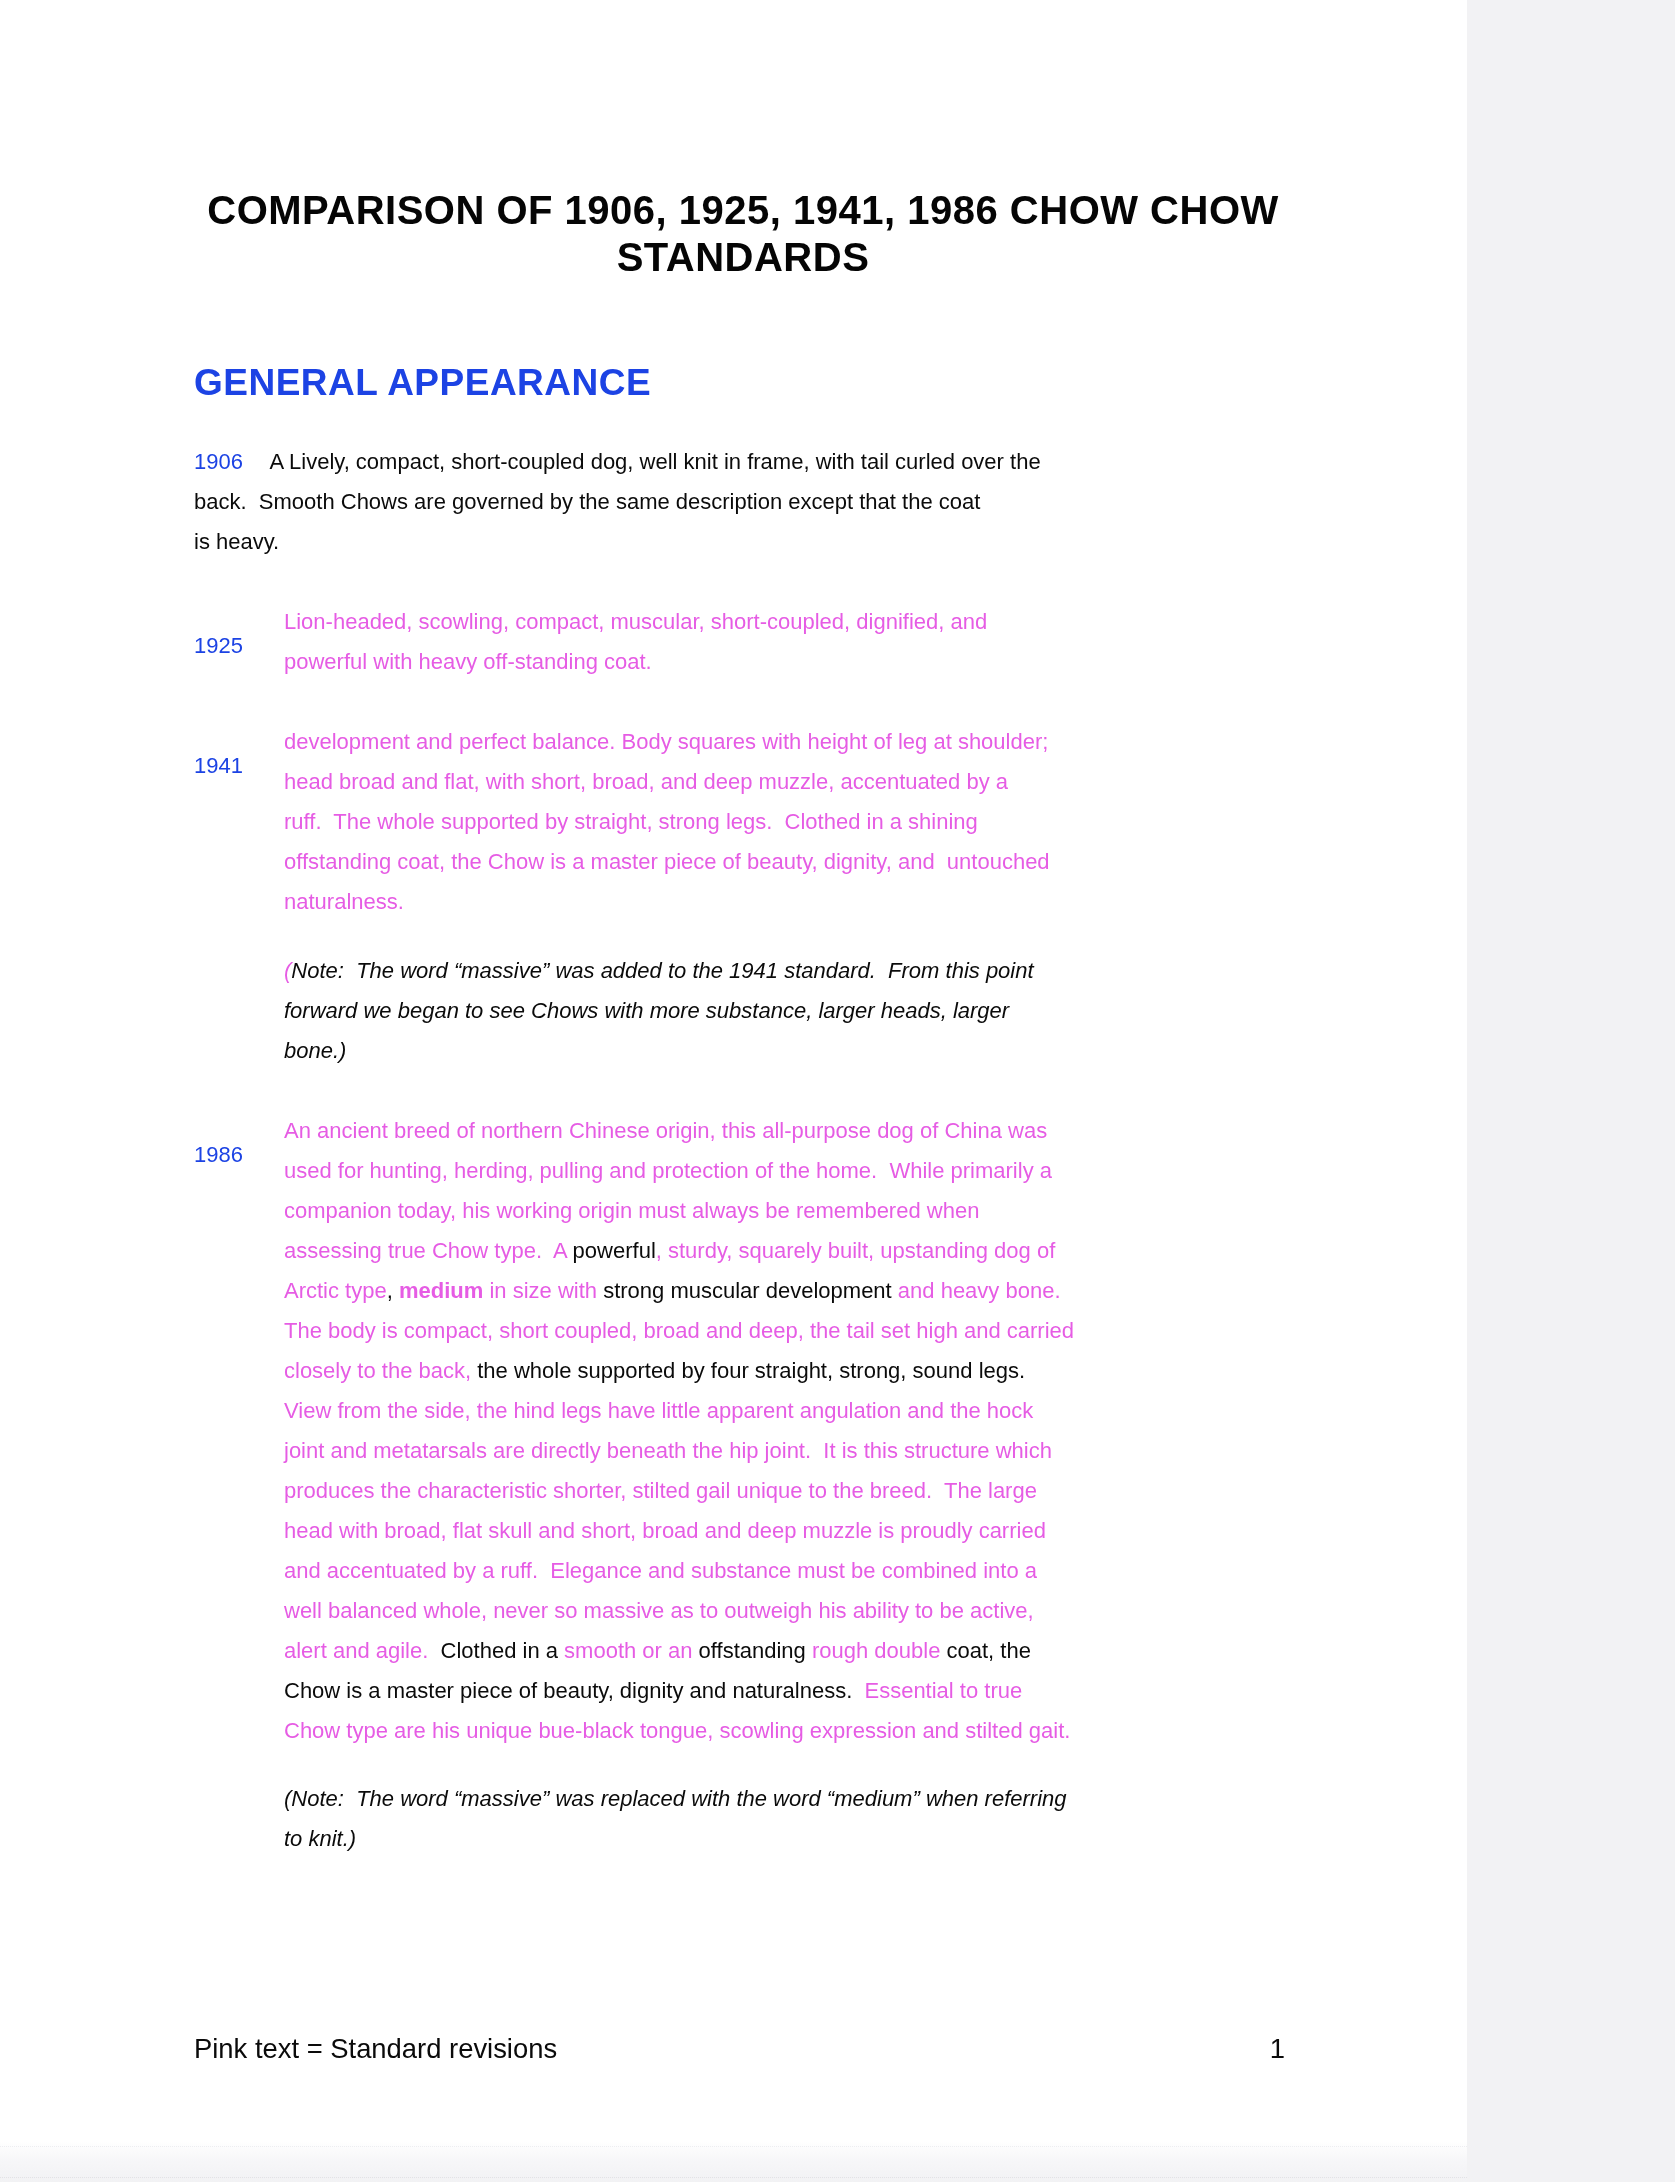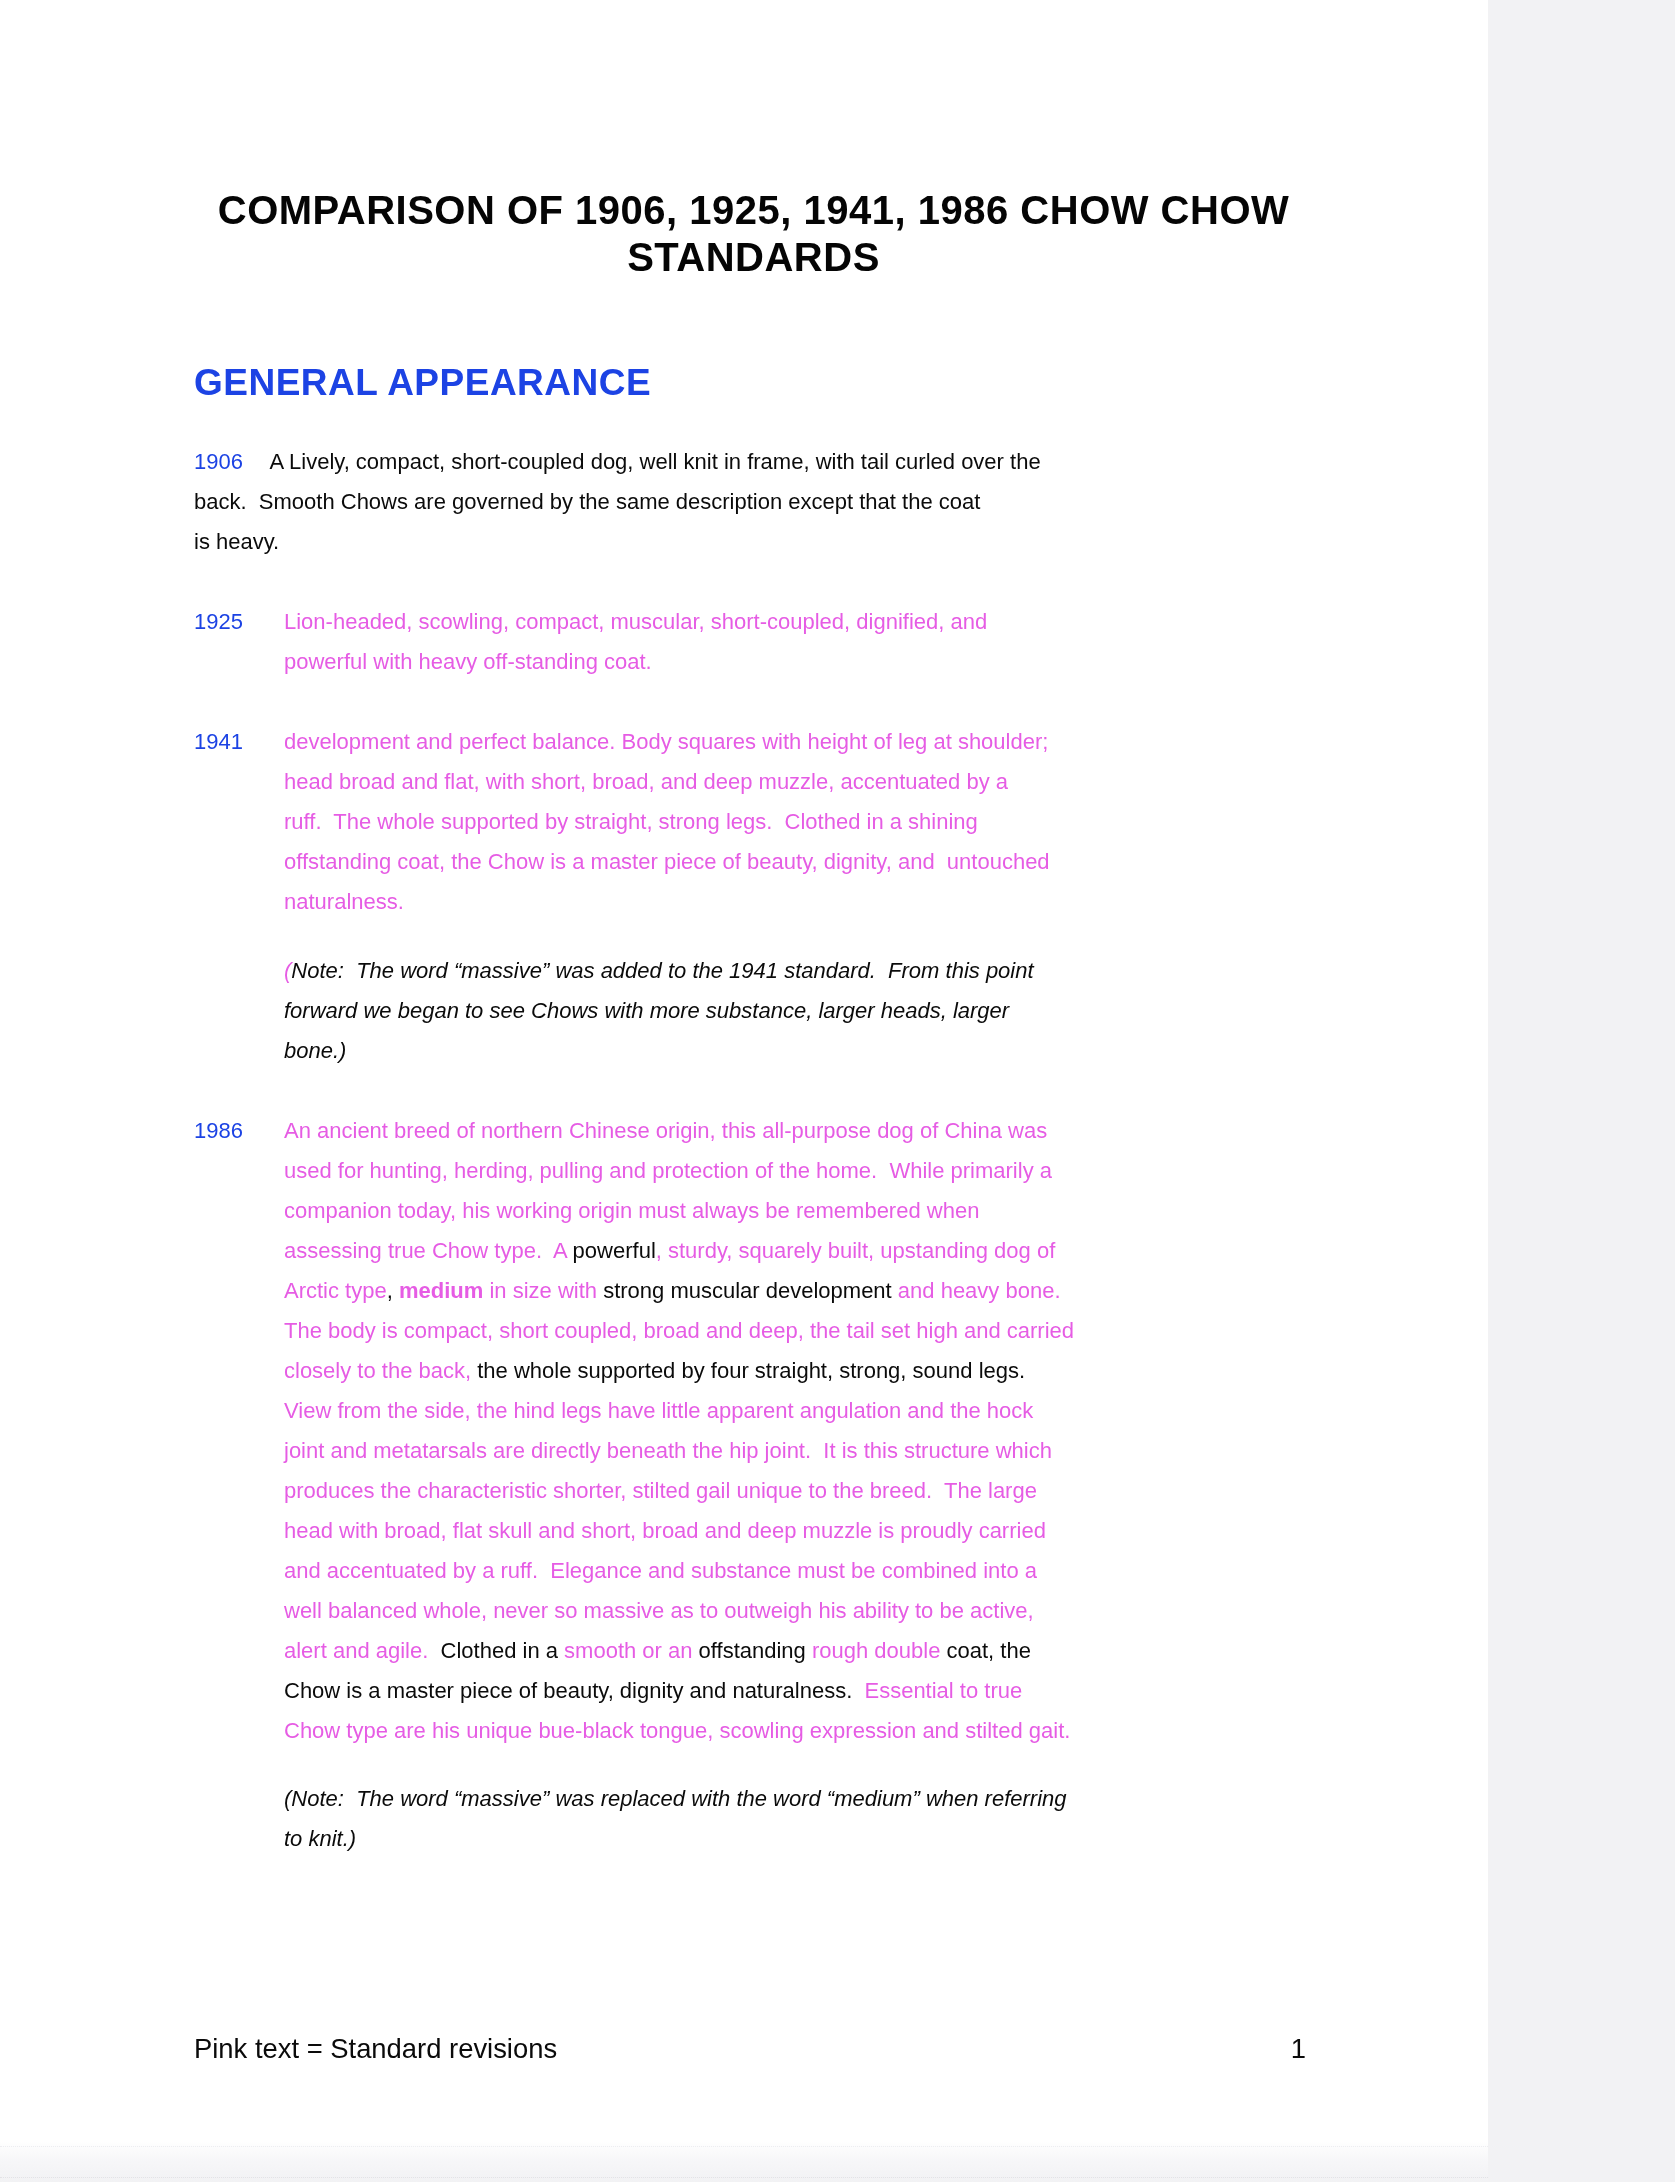--- a/index.html
+++ b/index.html
@@ -1,32 +1,32 @@
 <!DOCTYPE html>
 <html style="--blue: #1c43e4; --pink: #e65ce4; --black: #0b0b0b;font-size:15px"><head>
 <meta charset="utf-8">
 <style>
   html,body { margin:0; padding:0; background:#f2f2f4; }
   .page {
     position:relative; width:1467px; height:2182px; background:#ffffff;
-    overflow:hidden; font-family:"Liberation Sans","DejaVu Sans",sans-serif;padding-left:21px;
+    overflow:hidden; font-family:"Liberation Sans","DejaVu Sans",sans-serif;
   }
   .content { position:absolute; left:194px; right:175px; top:0; }
   .doc-title {
     margin:187px 0 0 0; font-size:40px; line-height:47px; font-weight:bold;
     color:#050505; text-align:center; letter-spacing:0.5px;
   }
   .section-heading {
     margin-top:80px; font-size:37px; line-height:44px; font-weight:bold;
     color:var(--blue); letter-spacing:0.5px;
   }
   .paragraphs { margin-top:37px; }
   .para { font-size:22px; line-height:40px; margin-bottom:40px; color:var(--black); }
   .para.hang { display:flex; }
-  .para.hang .year { width:90px; flex:none; color:var(--blue); }
+  .para.hang .year { width:90px; flex:none; color:var(--blue);margin-top:24px; }
   .para.hang .txt { flex:1; }
   .para.flow .year.inline { color:var(--blue); margin-right:26.5px; }
   .para.note { margin-top:-11.4px; }
   .para.note .line { font-style:italic; }
   .line { white-space:pre-wrap; }
   .c-pink { color:var(--pink); }
   .c-black { color:var(--black); }
   .b { font-weight:bold; }
   .footer {
     position:absolute; left:194px; right:182px; top:2033px;

